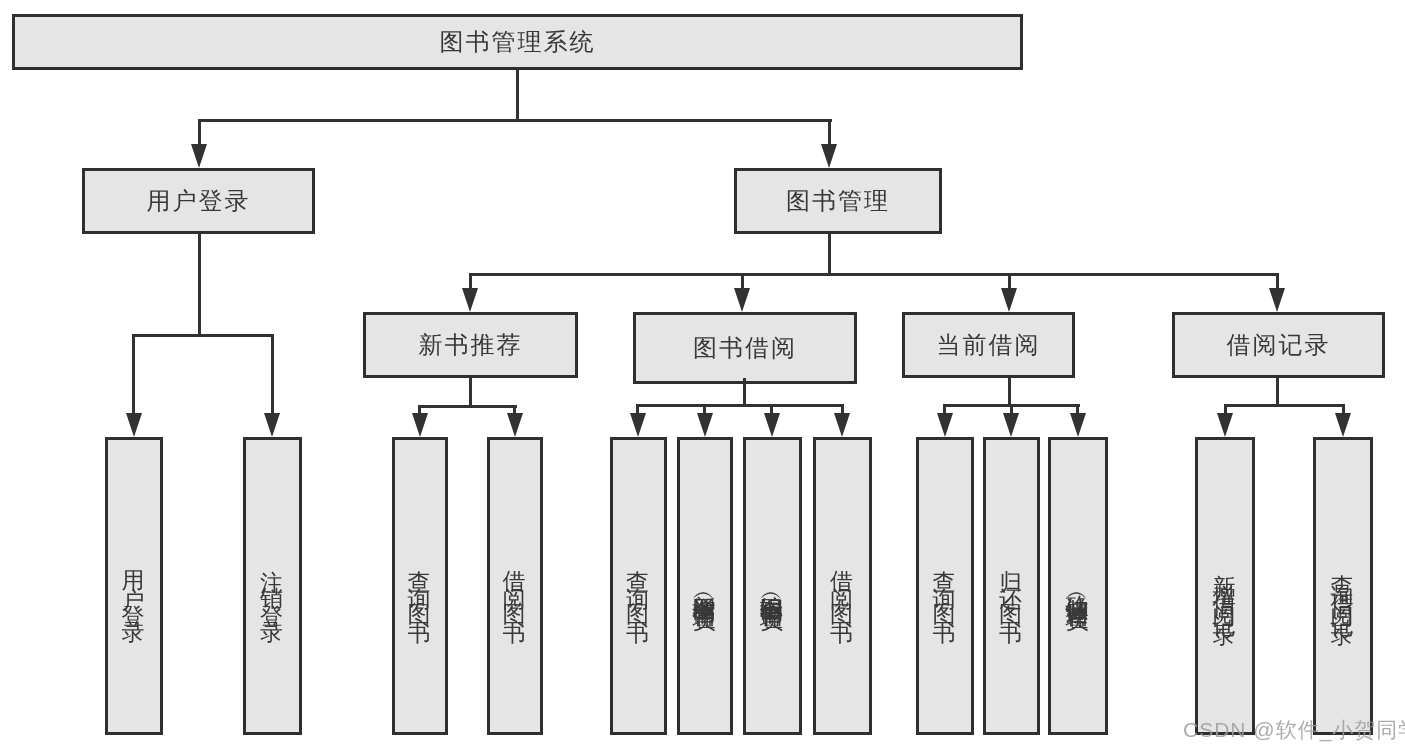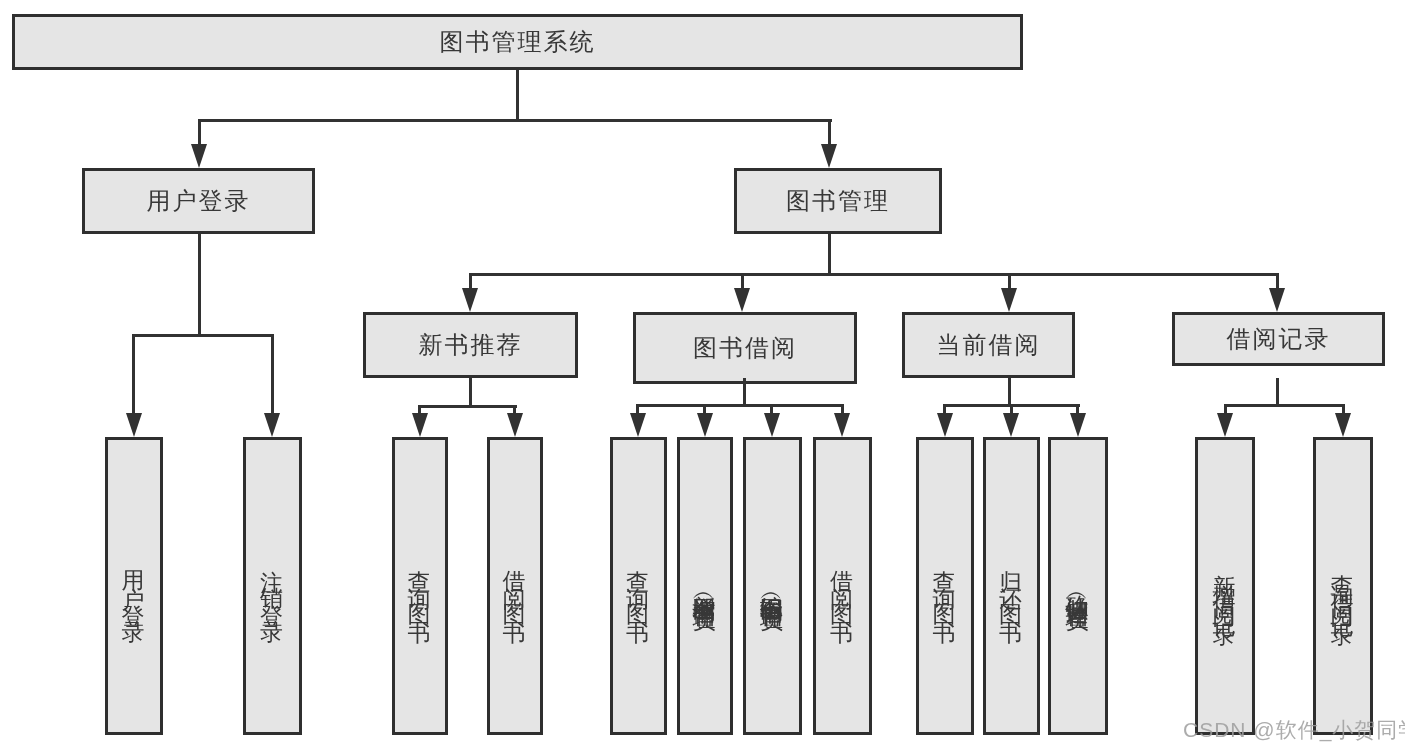--- a/index.html
+++ b/index.html
@@ -72,21 +72,21 @@
 
   <div class="node hnode" style="left:363px; top:312px; width:215px; height:66px;">
     <span>新书推荐</span>
   </div>
   <div class="node hnode" style="left:633px; top:312px; width:224px; height:72px;">
     <span>图书借阅</span>
   </div>
   <div class="node hnode" style="left:902px; top:312px; width:173px; height:66px;">
     <span>当前借阅</span>
   </div>
-  <div class="node hnode" style="left:1172px; top:312px; width:213px; height:54px;">
+  <div class="node hnode" style="left:1172px; top:312px; width:213px; height:66px;">
     <span>借阅记录</span>
   </div>
 
   <div class="node leaf ls-wide" style="left:105px; top:437px; width:58px; height:298px;">
     <span>用户登录</span>
   </div>
   <div class="node leaf ls-wide" style="left:243px; top:437px; width:59px; height:298px;">
     <span>注销登录</span>
   </div>
 

